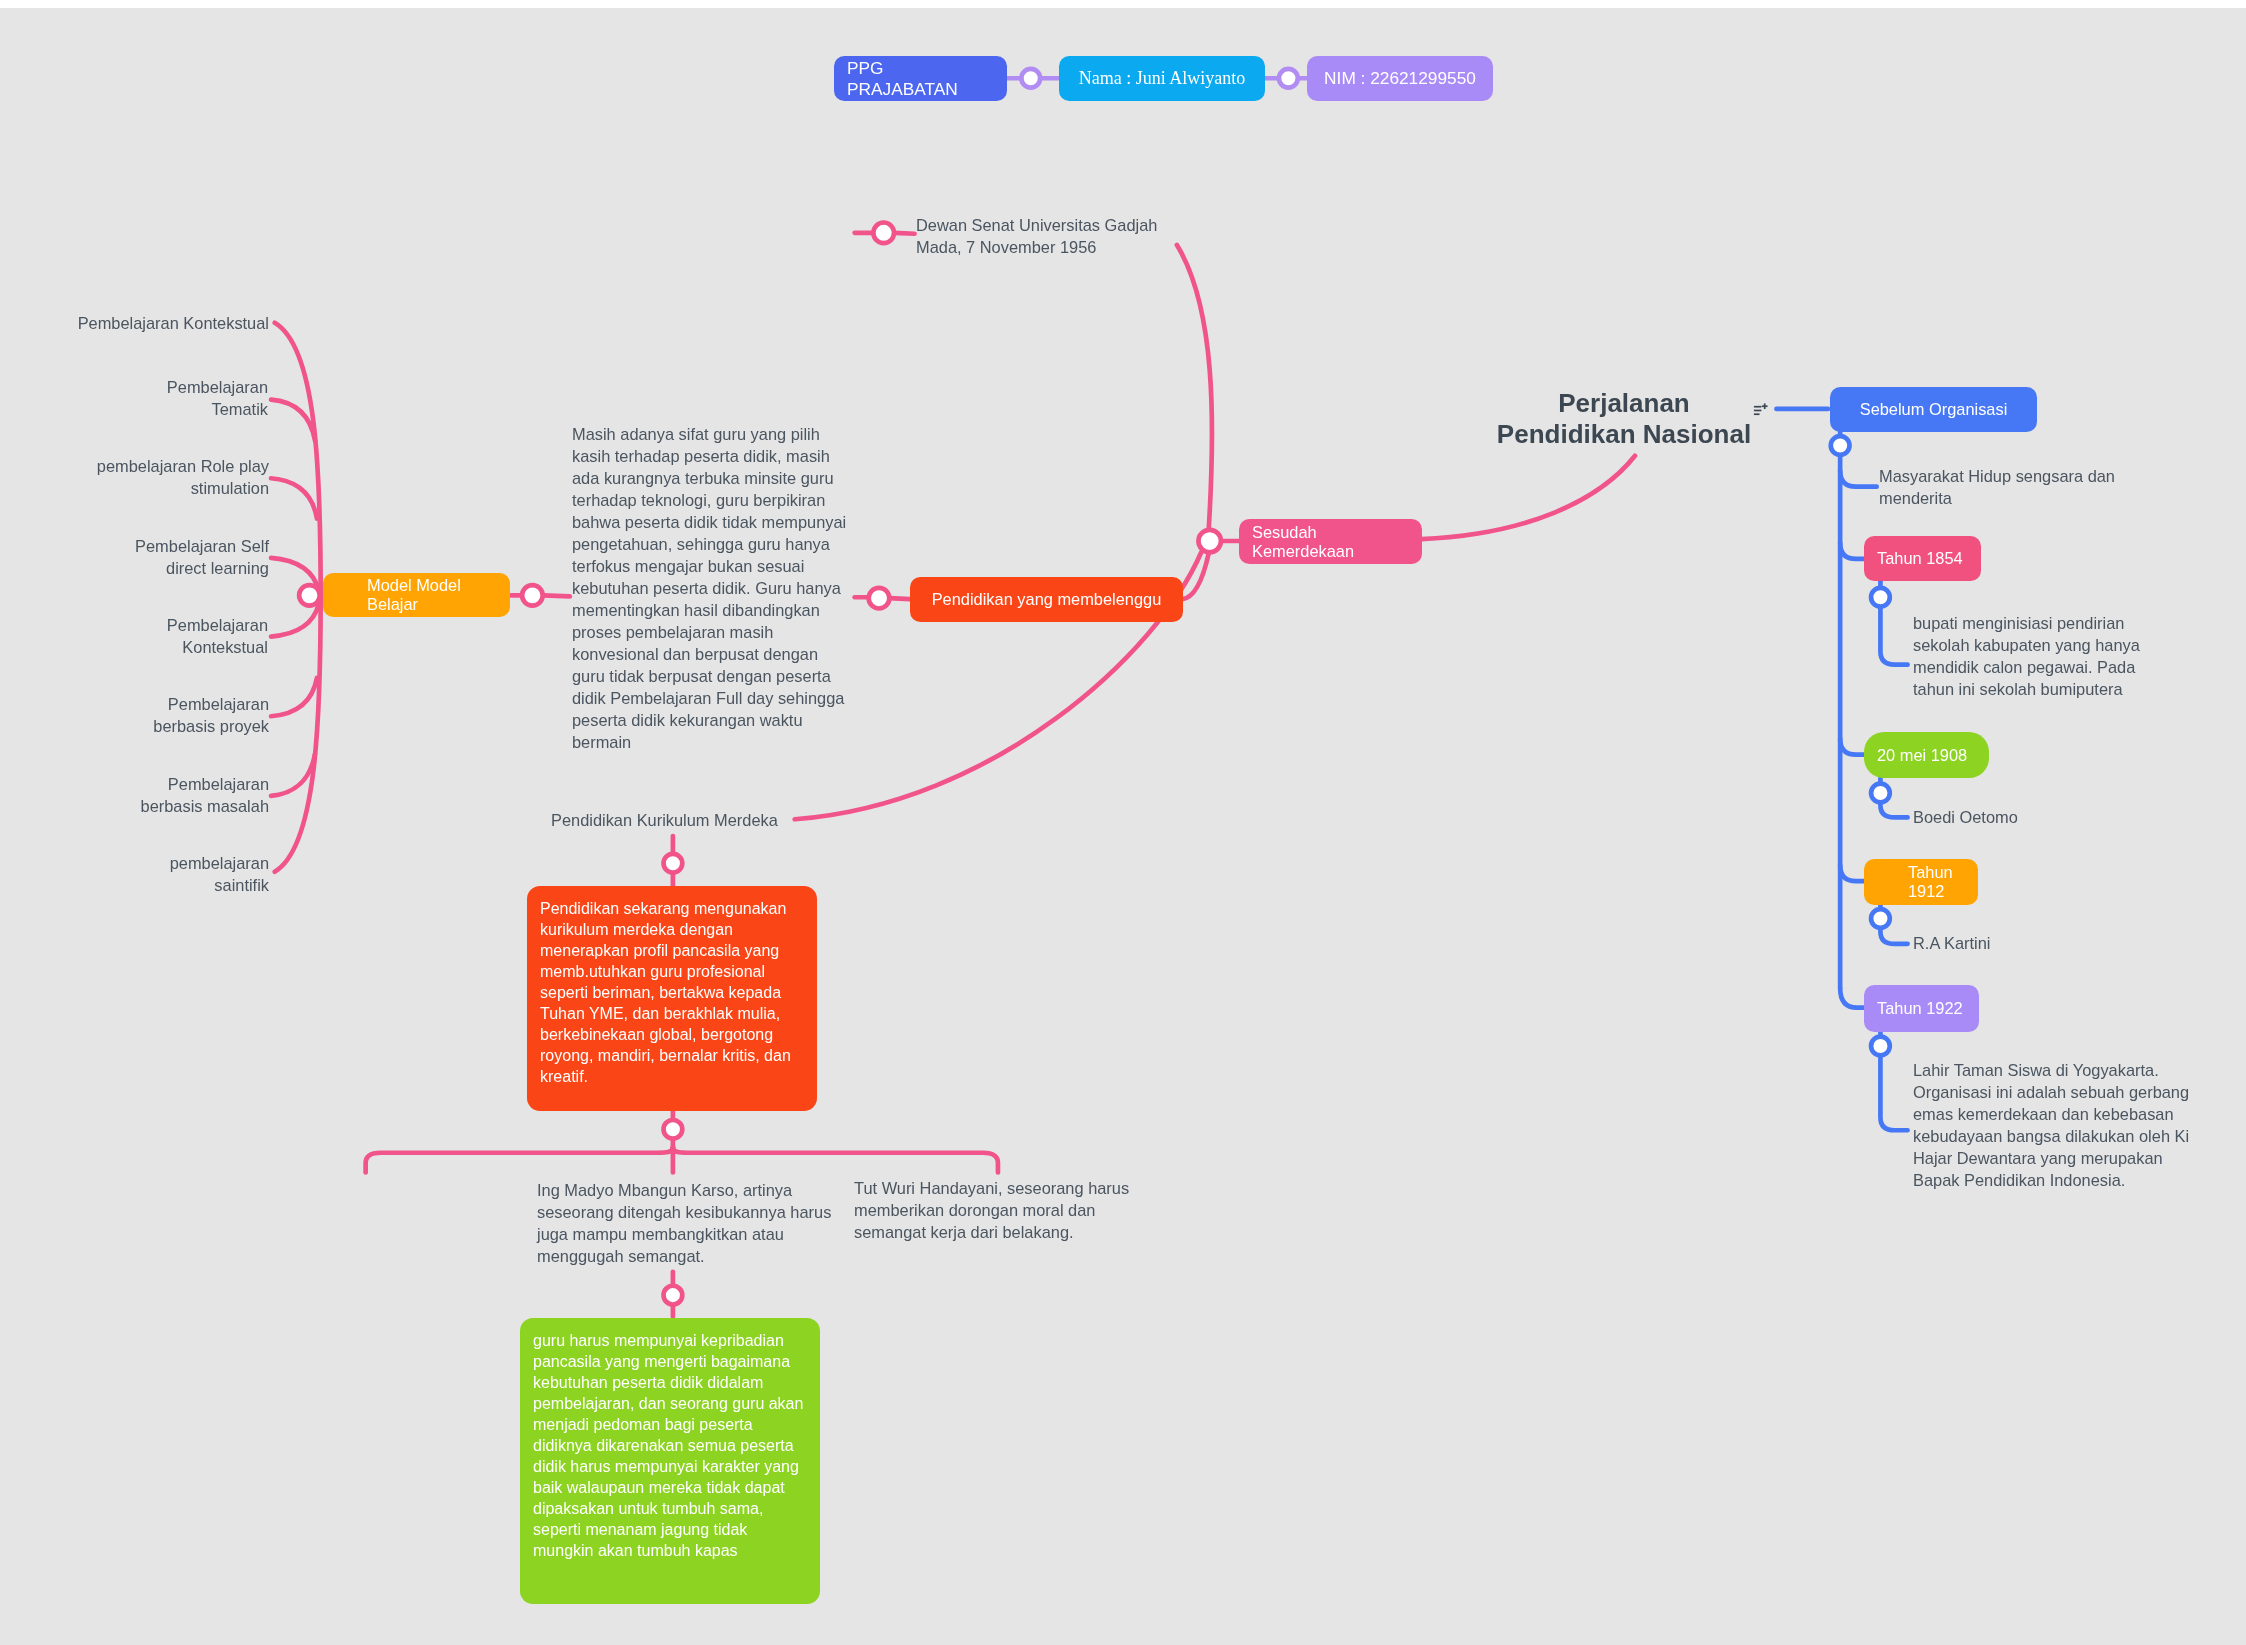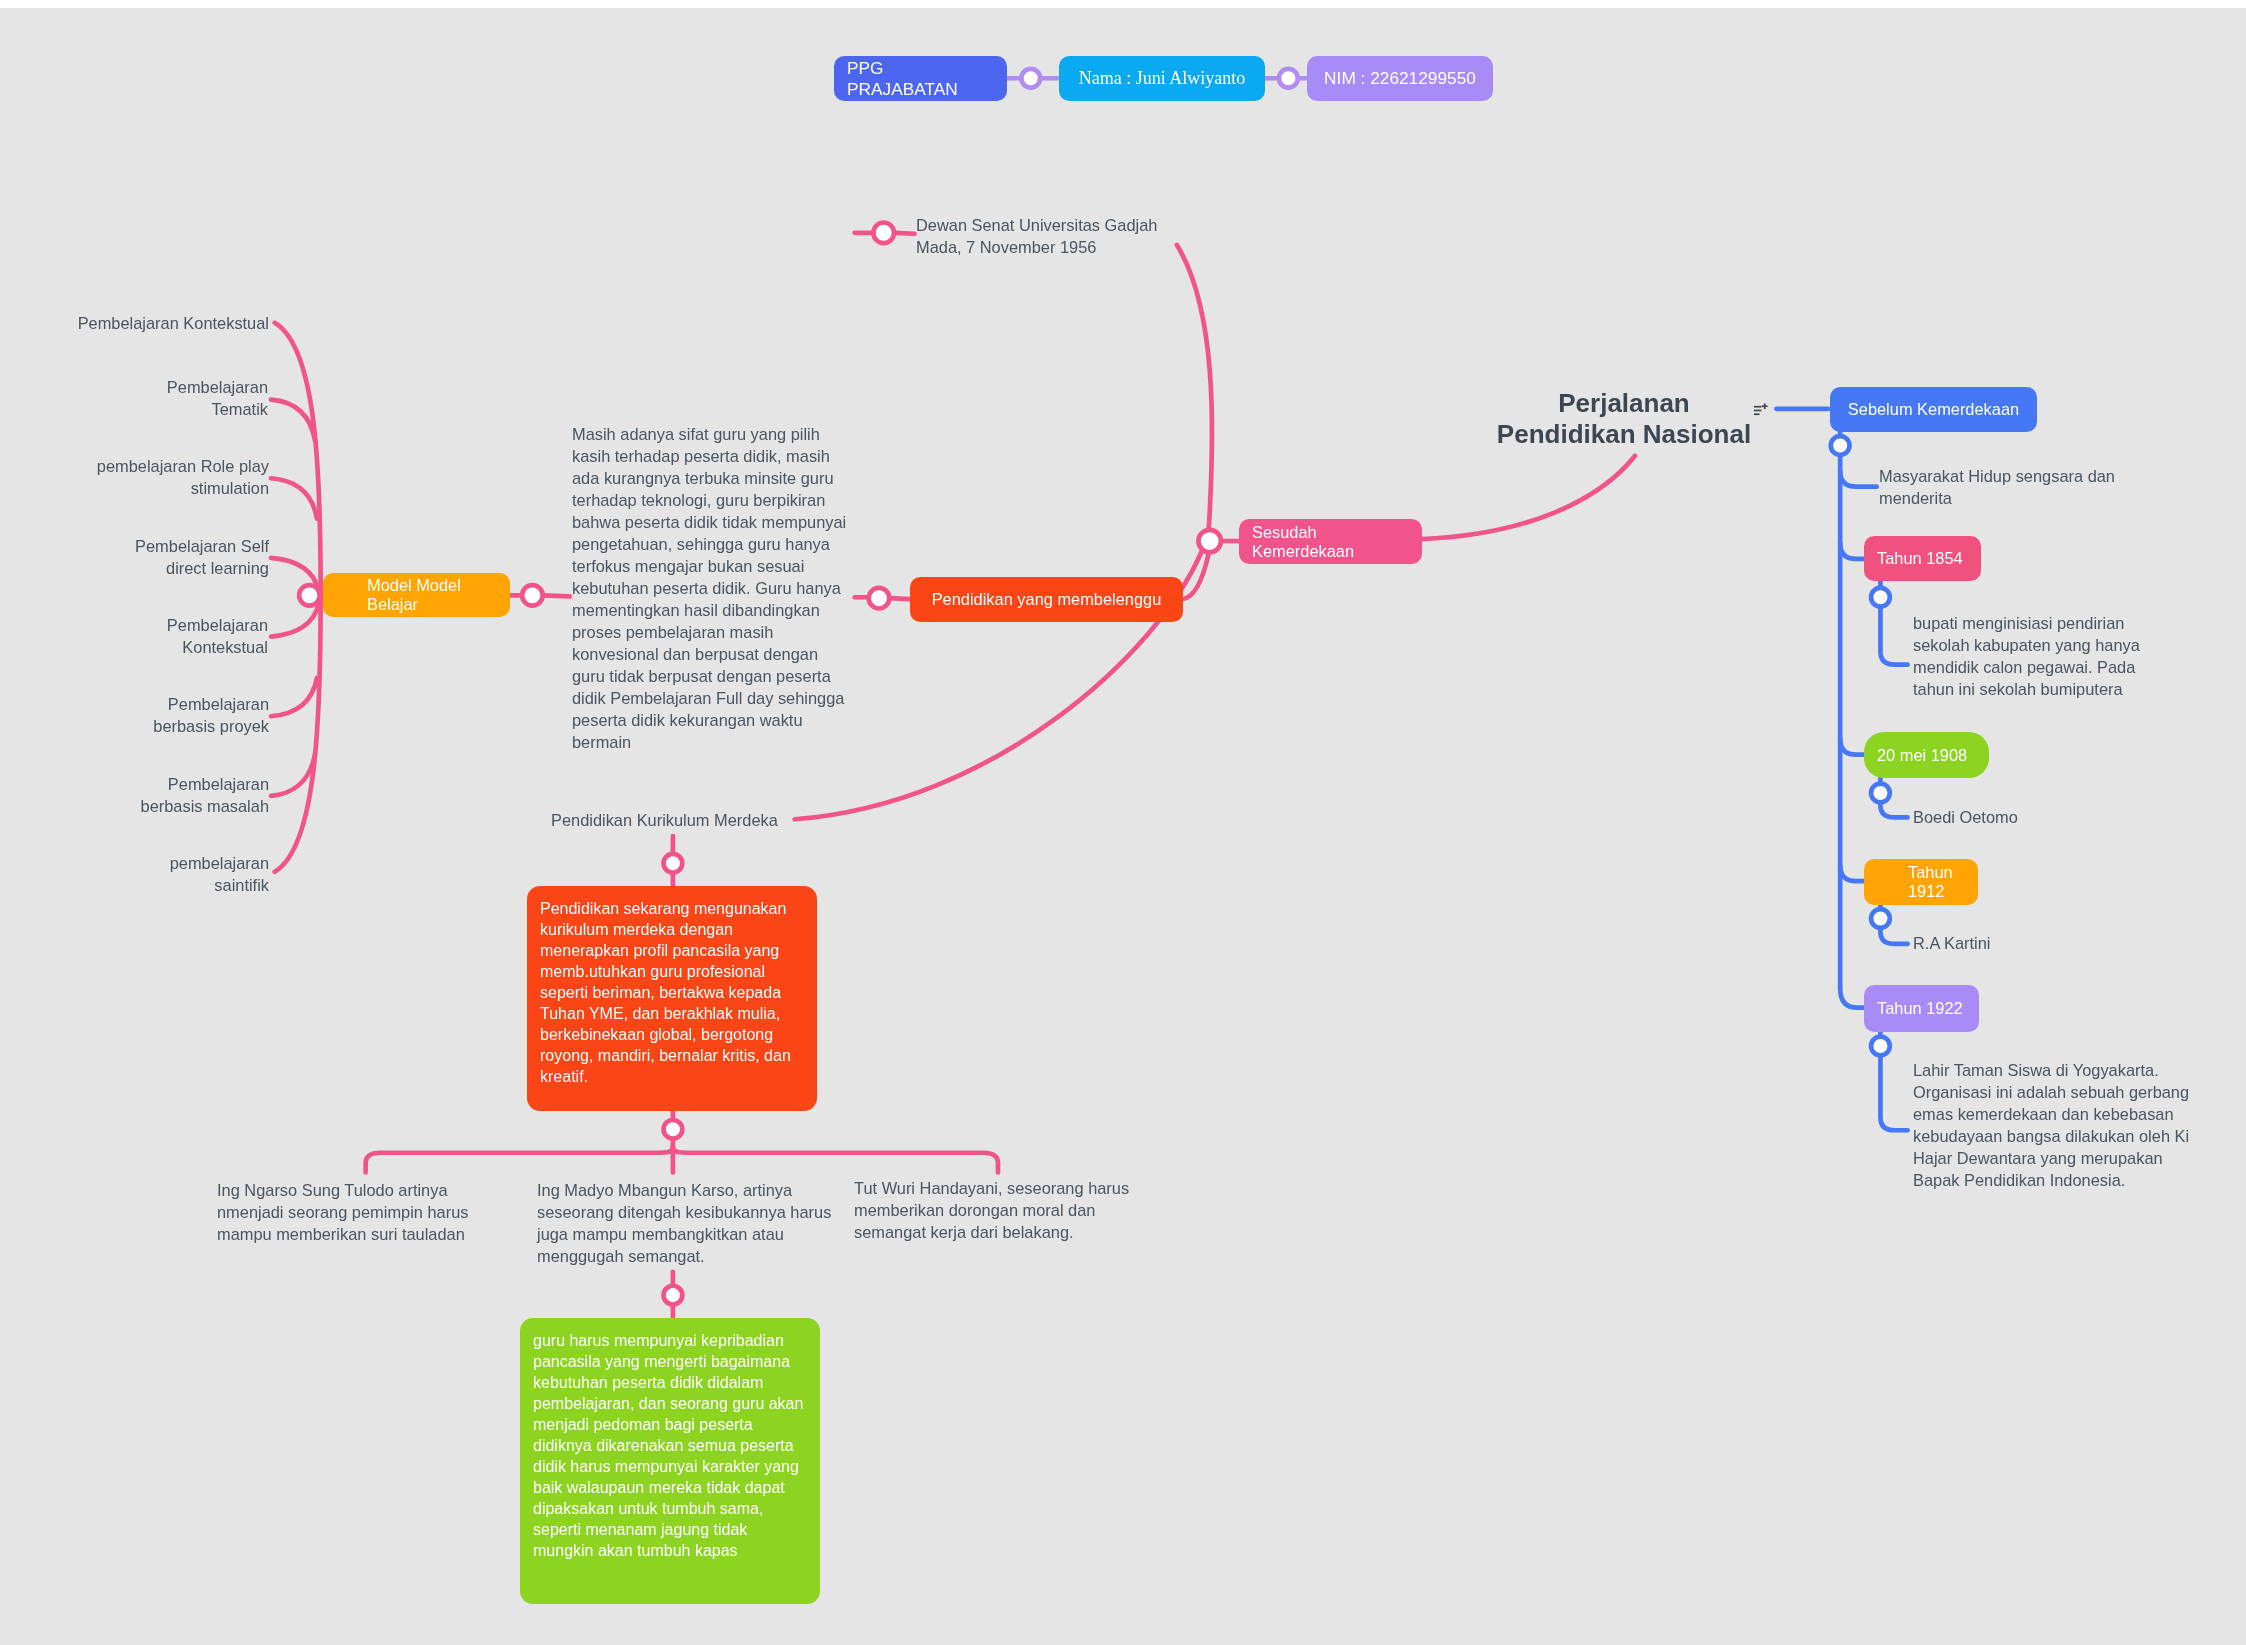--- a/index.html
+++ b/index.html
@@ -150,27 +150,26 @@
   <div class="node txt txt-r" style="left:77px;top:447px;width:192px;">pembelajaran Role play stimulation</div>
   <div class="node txt txt-r" style="left:119px;top:527px;width:150px;">Pembelajaran Self direct learning</div>
   <div class="node txt txt-r" style="left:156px;top:606px;width:112px;">Pembelajaran Kontekstual</div>
   <div class="node txt txt-r" style="left:138px;top:685px;width:131px;">Pembelajaran berbasis proyek</div>
   <div class="node txt txt-r" style="left:128px;top:765px;width:141px;">Pembelajaran berbasis masalah</div>
   <div class="node txt txt-r" style="left:152px;top:844px;width:117px;">pembelajaran saintifik</div>
 
   <div class="node txt nowrap" style="left:551px;top:801px;">Pendidikan Kurikulum Merdeka</div>
   <div class="node para-box bg-red" style="left:527px;top:878px;width:290px;height:225px;">Pendidikan sekarang mengunakan kurikulum merdeka dengan menerapkan profil pancasila yang memb.utuhkan guru profesional seperti beriman, bertakwa kepada Tuhan YME, dan berakhlak mulia, berkebinekaan global, bergotong royong, mandiri, bernalar kritis, dan kreatif.</div>
 
-  <div class="node txt" style="left:217px;top:1171px;width:281px;">Ing Ngarso Sung Tulodo artinya nmenjadi seorang pemimpin harus mampu memberikan suri tauladan</div>
   <div class="node txt" style="left:537px;top:1171px;width:298px;">Ing Madyo Mbangun Karso, artinya seseorang ditengah kesibukannya harus juga mampu membangkitkan atau menggugah semangat.</div>
   <div class="node txt" style="left:854px;top:1169px;width:281px;">Tut Wuri Handayani, seseorang harus memberikan dorongan moral dan semangat kerja dari belakang.</div>
 
   <div class="node para-box bg-green" style="left:520px;top:1310px;width:300px;height:286px;">guru harus mempunyai kepribadian pancasila yang mengerti bagaimana kebutuhan peserta didik didalam pembelajaran, dan seorang guru akan menjadi pedoman bagi peserta didiknya dikarenakan semua peserta didik harus mempunyai karakter yang baik walaupaun mereka tidak dapat dipaksakan untuk tumbuh sama, seperti menanam jagung tidak mungkin akan tumbuh kapas</div>
 
-  <div class="node label-box bg-blue" style="left:1830px;top:379px;width:207px;height:45px;">Sebelum Kemerdekaan</div>
+  <div class="node label-box bg-blue" style="left:1830px;top:379px;width:207px;height:45px;">Sebelum Organisasi</div>
 
   <div class="node txt" style="left:1879px;top:457px;width:272px;">Masyarakat Hidup sengsara dan menderita</div>
 
   <div class="node label-box bg-pink2" style="left:1864px;top:528px;width:117px;height:45px;justify-content:flex-start;">Tahun 1854</div>
   <div class="node txt" style="left:1913px;top:604px;width:258px;">bupati menginisiasi pendirian sekolah kabupaten yang hanya mendidik calon pegawai. Pada tahun ini sekolah bumiputera</div>
 
   <div class="node label-box bg-green" style="left:1864px;top:724px;width:125px;height:46px;justify-content:flex-start;border-radius:20px;">20 mei 1908</div>
   <div class="node txt" style="left:1913px;top:798px;width:187px;">Boedi Oetomo</div>
 
   <div class="node label-box bg-orange" style="left:1864px;top:851px;width:114px;height:46px;justify-content:flex-start;">Tahun 1912</div>

